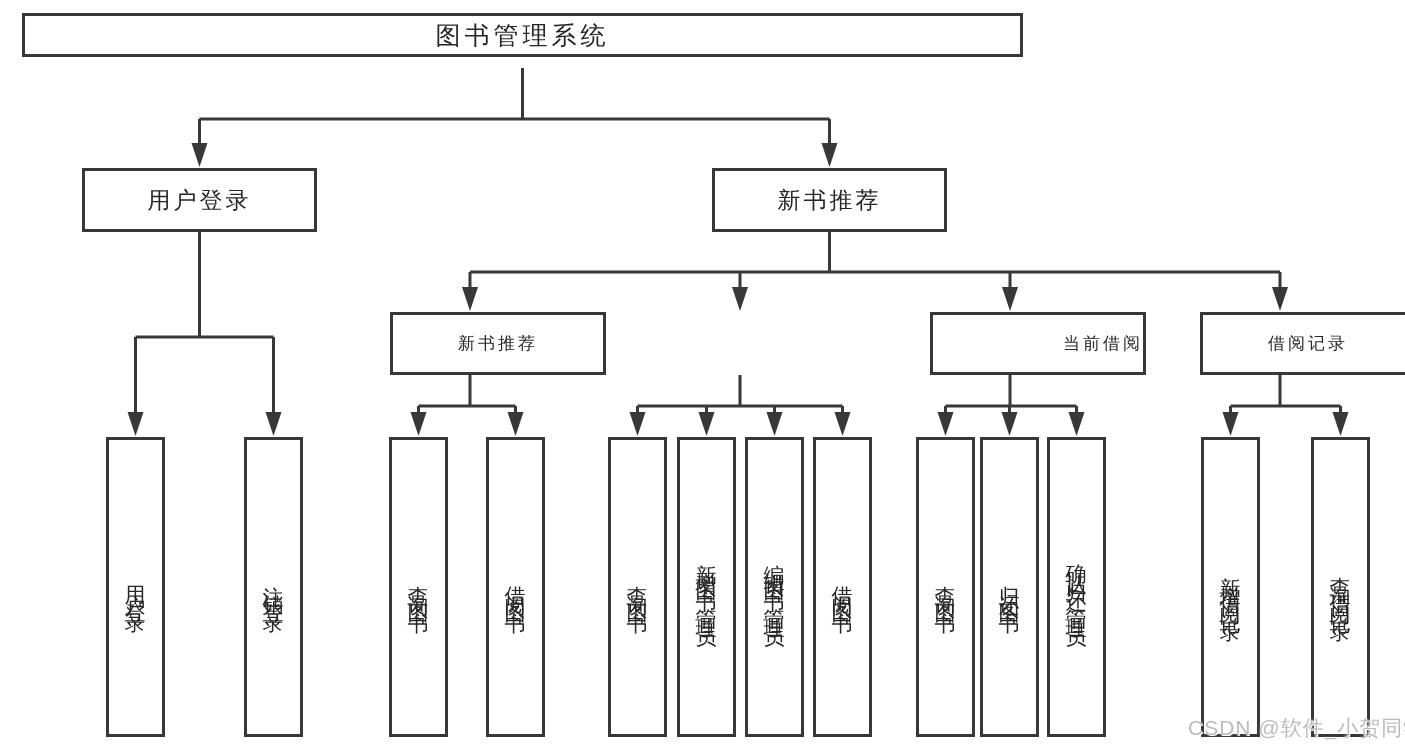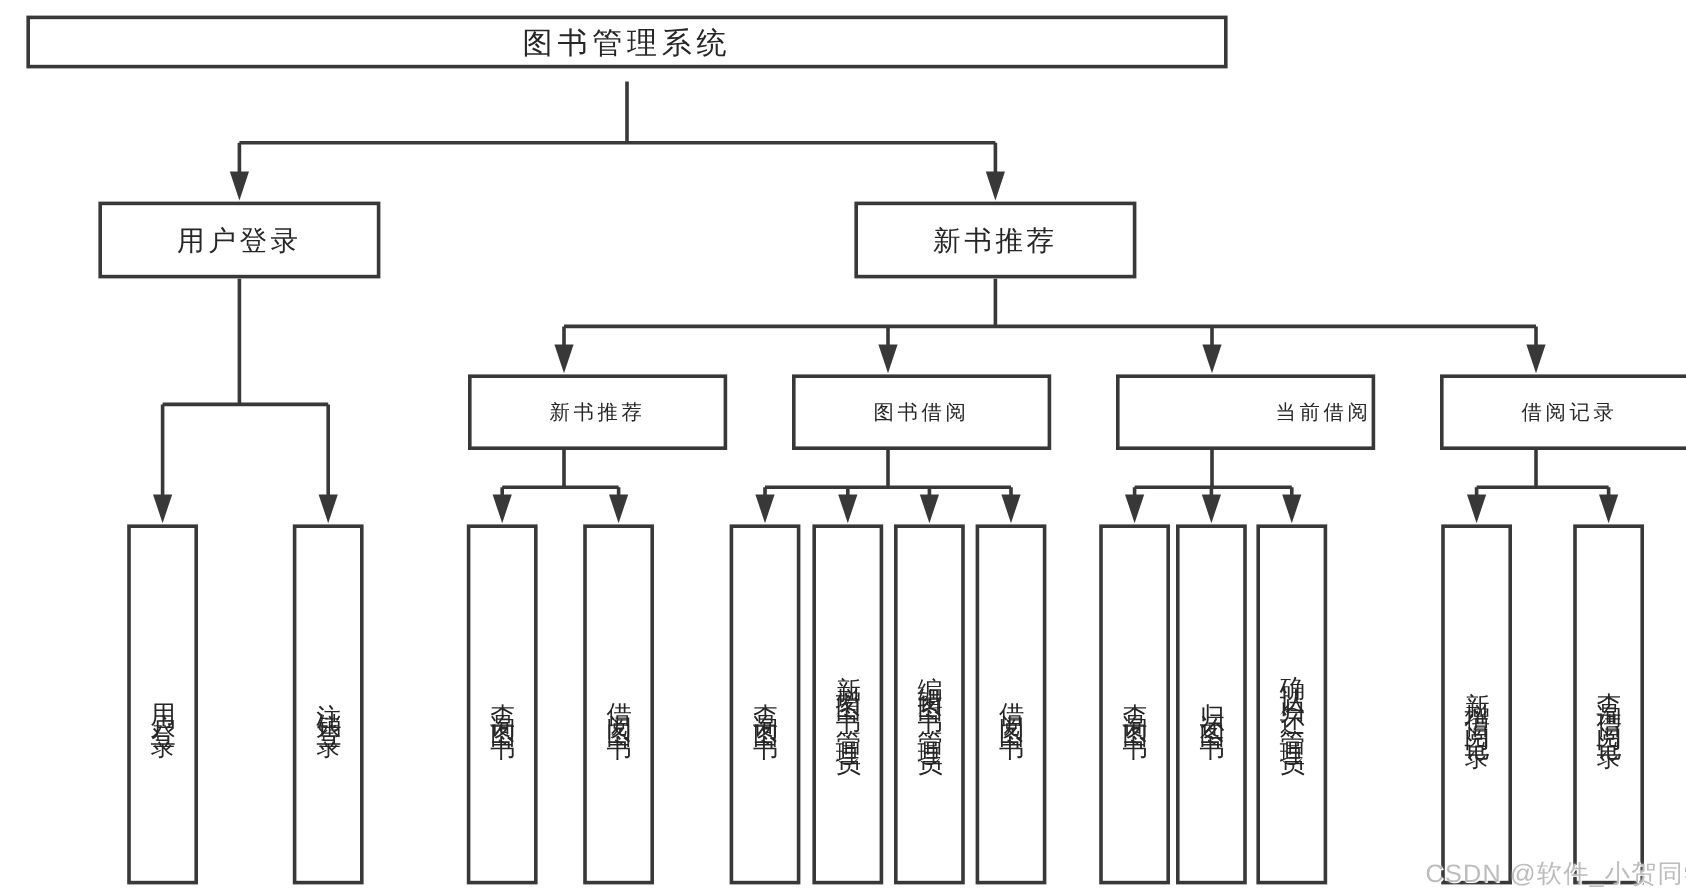--- a/index.html
+++ b/index.html
@@ -128,23 +128,20 @@
   <div class="node lvl1" id="l1-user-login">
     <span>用户登录</span>
   </div>
   <div class="node lvl1" id="l1-book-manage">
     <span>新书推荐</span>
   </div>
 
   <div class="node lvl2" id="l2-recommend">
     <span>新书推荐</span>
   </div>
-  <div class="node lvl2" id="l2-borrow">
-    <span>图书借阅</span>
-  </div>
   <div class="node lvl2" id="l2-current">
     <span>当前借阅</span>
   </div>
   <div class="node lvl2" id="l2-records">
     <span>借阅记录</span>
   </div>
 
   <div class="node leaf" id="f1">
     <span>用户登录</span>
   </div>

